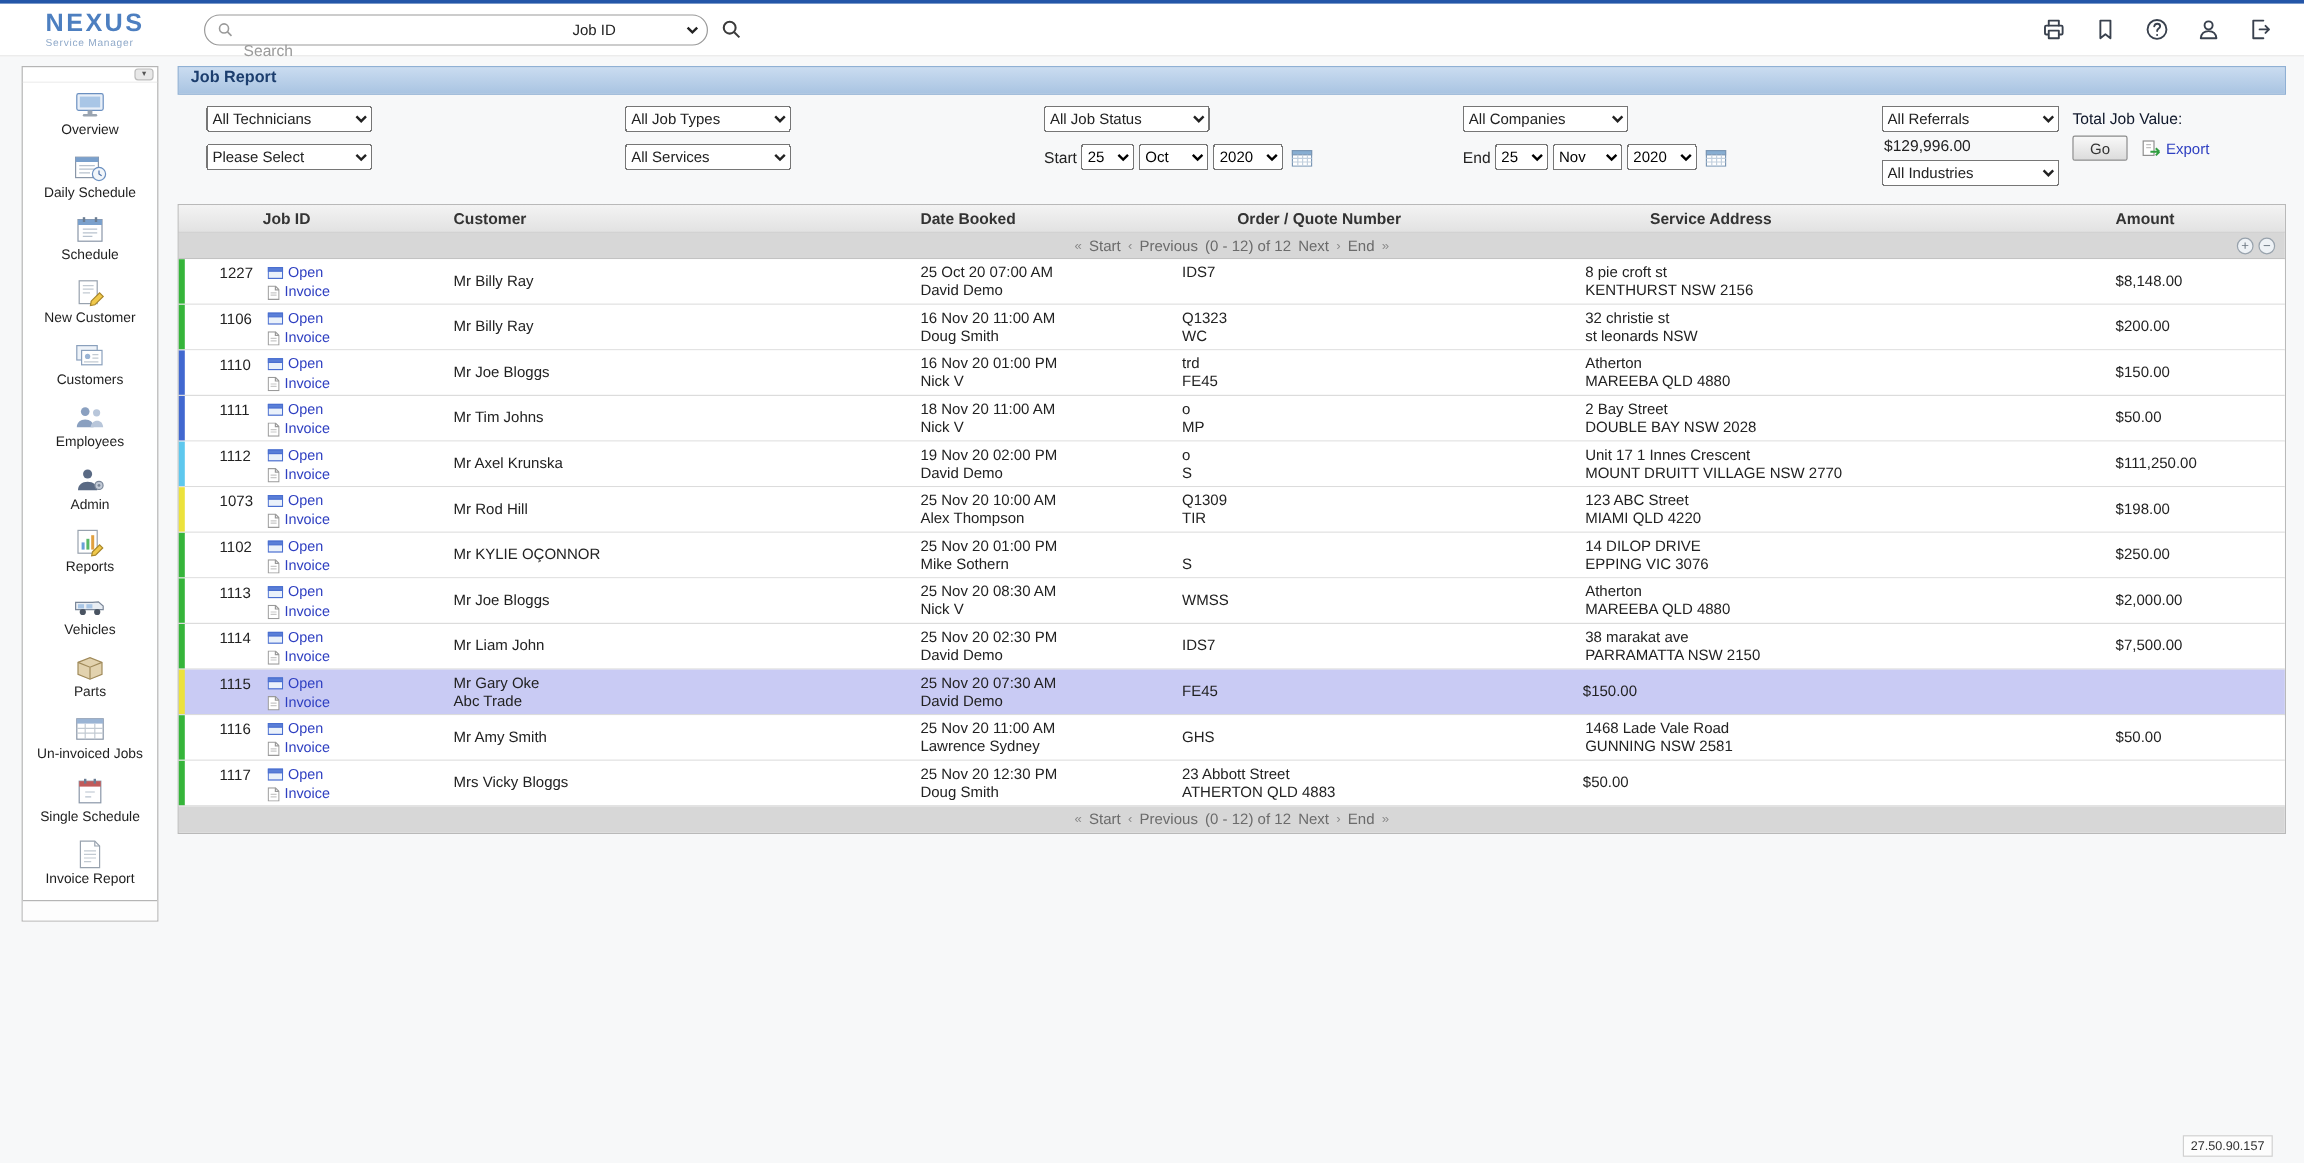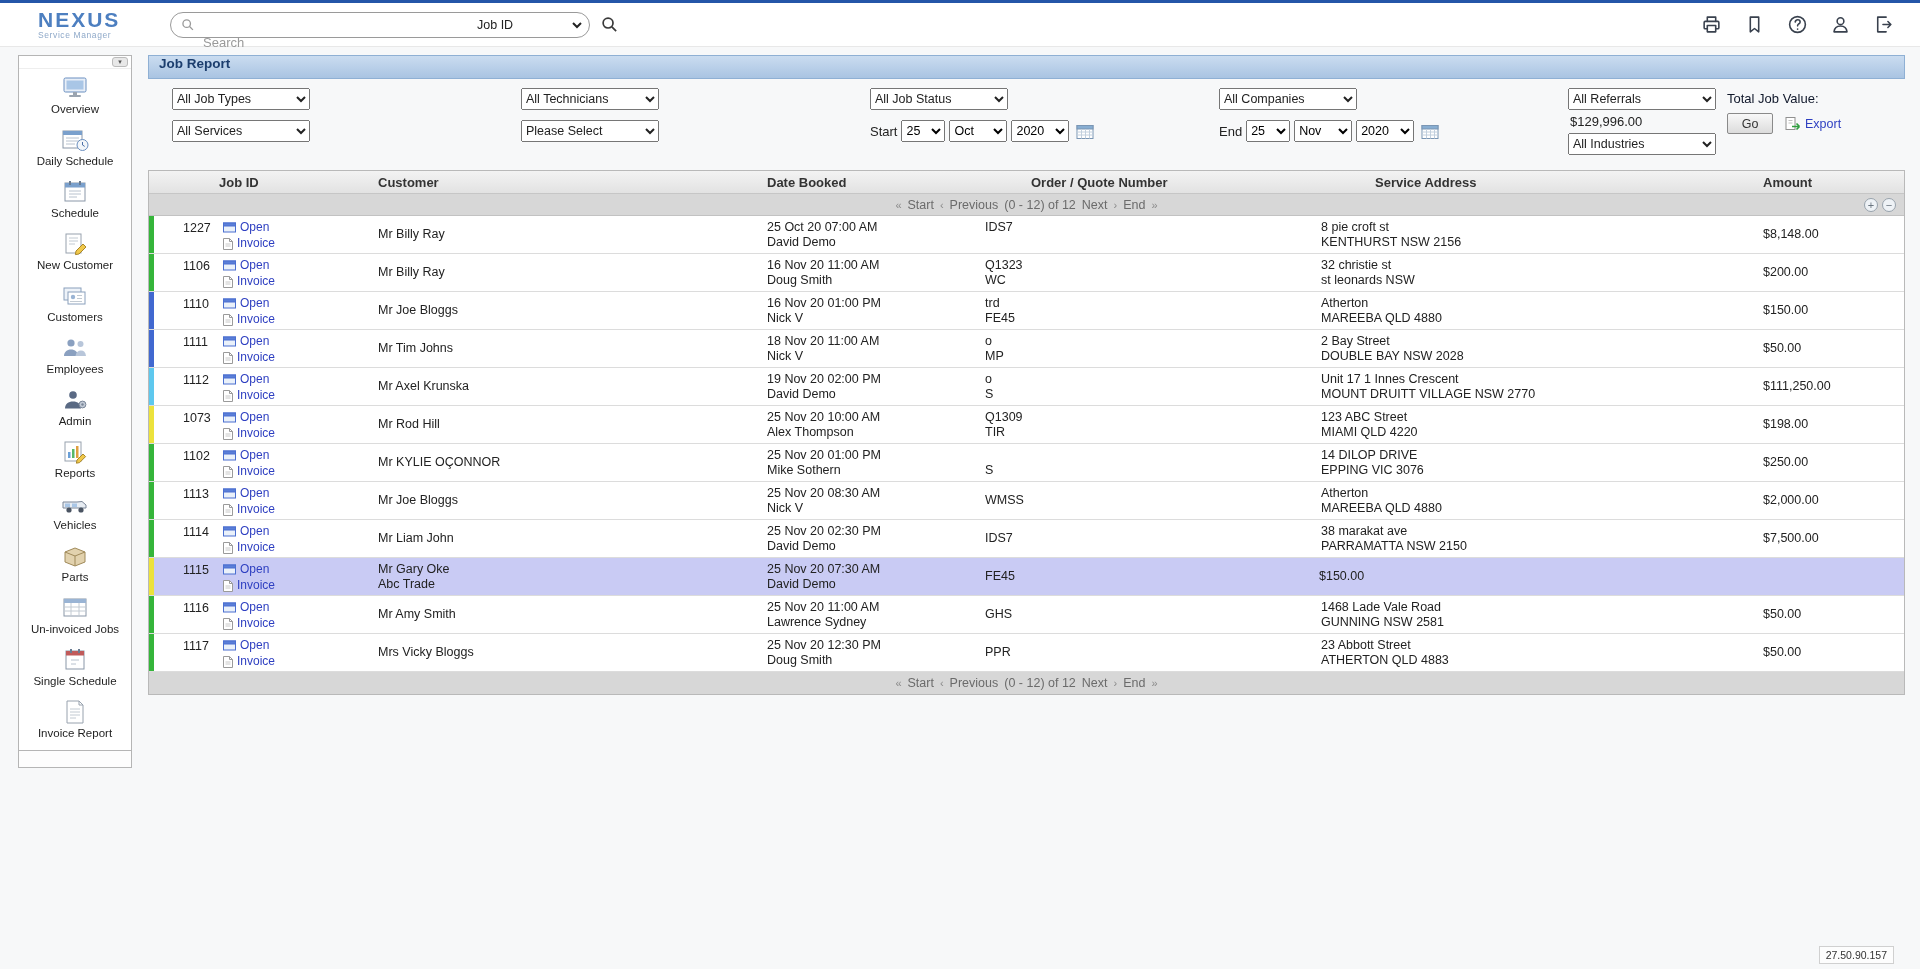--- a/index.html
+++ b/index.html
@@ -339,26 +339,26 @@
   </aside>
 
   <main class="content">
 
     <div class="report-header">
       <span>Job Report</span>
     </div>
 
     <div class="filters">
       <div class="fcol">
+        <select class="fsel"><option>All Technicians</option></select>
+        <select class="fsel"><option>Please Select</option></select>
+      </div>
+      <div class="fcol">
         <select class="fsel"><option>All Job Types</option></select>
         <select class="fsel"><option>All Services</option></select>
-      </div>
-      <div class="fcol">
-        <select class="fsel"><option>All Technicians</option></select>
-        <select class="fsel"><option>Please Select</option></select>
       </div>
       <div class="fcol">
         <select class="fsel"><option>All Job Status</option></select>
         <div class="dategroup">
           <span>Start</span>
           <select class="sel-day"><option>25</option></select>
           <select class="sel-month"><option>Oct</option></select>
           <select class="sel-year"><option>2020</option></select>
           <svg class="cal" viewBox="0 0 17 16">
             <rect x="0.5" y="2.5" width="16" height="13" fill="#fff" stroke="#7a96b4"></rect>
@@ -888,23 +888,20 @@
       </span>
     </div>
     <div class="cell">
               <div class="ln">Mrs Vicky Bloggs</div>
             </div>
     <div class="cell">
               <div class="ln">25 Nov 20 12:30 PM</div>
               <div class="ln">Doug Smith</div>
             </div>
     <div class="cell">
-              <div class="ln">PPR</div>
-            </div>
-    <div class="cell">
               <div class="ln">23 Abbott Street</div>
               <div class="ln">ATHERTON QLD 4883</div>
             </div>
     <div class="cell cell-amount">$50.00</div>
   </div>
 </div>
 
       <div class="pagebar pagebar-bottom">
         <span class="pglyph">«</span>
         <span class="pword">Start</span>

